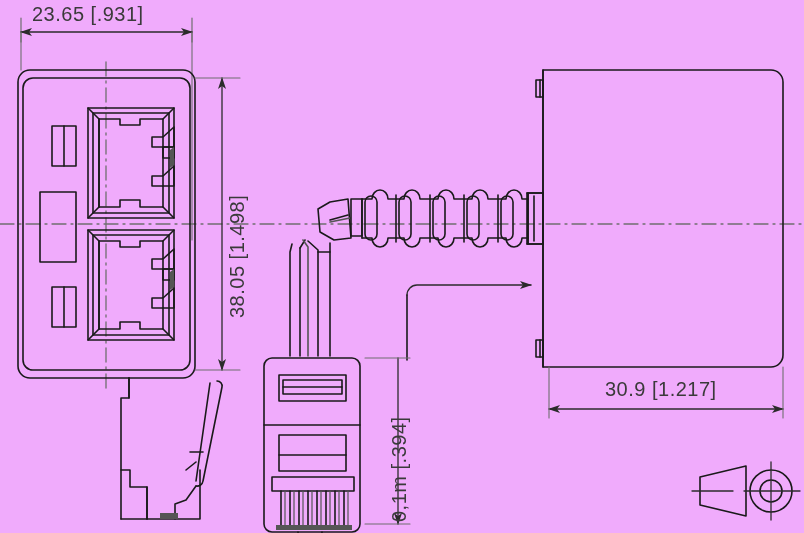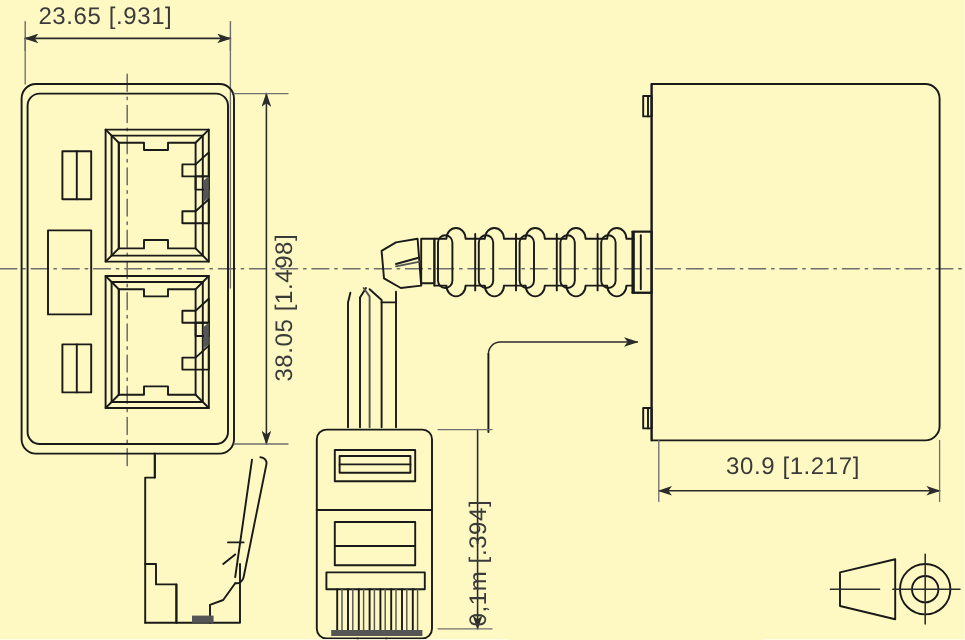--- a/index.html
+++ b/index.html
@@ -1,17 +1,17 @@
 <!DOCTYPE html>
 <html><head>
 <meta charset="utf-8">
 <style>
   html,body{margin:0;padding:0;background:#ffffff;}
   body{font-family:"Liberation Sans",sans-serif;}
-  #sheet{position:relative;width:804px;height:533px;background:#fef9c3;overflow:hidden;}
+  #sheet{position:relative;width:804px;height:533px;background:#f0abfc;overflow:hidden;}
   #sheet svg{position:absolute;left:0;top:0;}
   .dimtext{
     position:absolute;
     font-family:"Liberation Sans",sans-serif;
     font-size:20px;
     color:#3a3a3a;
     white-space:nowrap;
     letter-spacing:0.5px;
   }
   .vert{transform-origin:0 0;}

